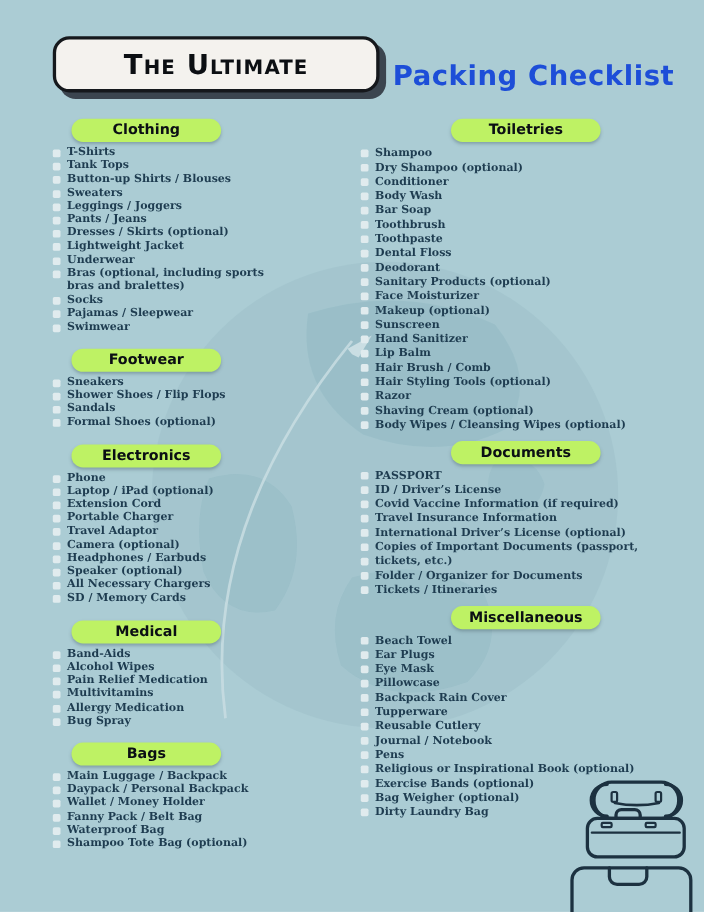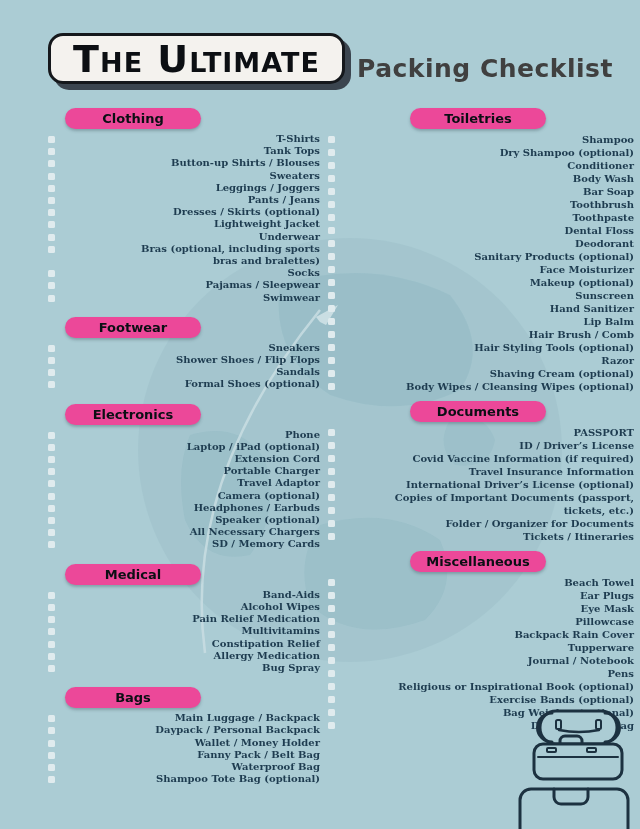--- a/index.html
+++ b/index.html
@@ -18,56 +18,56 @@
     border:3px solid #15181c;
     border-radius:15px;
     box-shadow:6px 6px 0 #3b454f;
     display:flex;align-items:center;justify-content:center;
     box-sizing:border-box;
   }
   .title-text{
     font-family:"DejaVu Sans", sans-serif;
     font-weight:bold;
     font-variant:small-caps;
-    font-size:38px;line-height:1;
+    font-size:25px;line-height:1;
     letter-spacing:1px;
     color:#0c0f13;
     white-space:nowrap;
   }
   .subtitle{
     position:absolute;left:357px;top:55px;
     font-family:"DejaVu Sans", sans-serif;
     font-weight:bold;
     font-size:25px;line-height:1.1;
-    color:#404040;
+    color:#1d4ed8;
     letter-spacing:0.5px;
     white-space:nowrap;
   }
   
   .col{position:absolute;top:104px;}
   .col-left{left:48px;width:272px;}
   .col-right{left:328px;width:306px;}
   .section{margin:0;}
   .col-left .section + .section{margin-top:13px;}
   .col-right .section + .section{margin-top:8px;}
   .col .section:first-child{margin-top:4px;}
   .pill{
     width:136px;height:21px;
-    background:#ec4899;
+    background:#bef264;
     border-radius:11px;
     box-shadow:0 2px 3px rgba(84,108,118,0.45);
     display:flex;align-items:center;justify-content:center;
     font-family:"DejaVu Sans", sans-serif;
     font-weight:bold;font-size:13px;line-height:1;
     color:#0b0f14;
     margin-bottom:4px;
   }
   .col-left .pill{margin-left:17px;}
   .col-right .pill{margin-left:82px;}
-  .items{display:block;text-align:right;}
+  .items{display:block;}
   .item{
     display:flex;align-items:flex-start;
     color:#1e3c50;
     font-size:10px;
     font-weight:bold;
   }
   .col-left .item{line-height:12.2px;}
   .col-right .item{line-height:13px;}
   .checkbox{
     flex:none;
@@ -239,24 +239,20 @@
           <div class="item">
             <span class="checkbox"></span>
             <span class="label">Pain Relief Medication</span>
           </div>
           <div class="item">
             <span class="checkbox"></span>
             <span class="label">Multivitamins</span>
           </div>
           <div class="item">
             <span class="checkbox"></span>
-            <span class="label">Constipation Relief</span>
-          </div>
-          <div class="item">
-            <span class="checkbox"></span>
             <span class="label">Allergy Medication</span>
           </div>
           <div class="item">
             <span class="checkbox"></span>
             <span class="label">Bug Spray</span>
           </div>
         </div>
       </section>
       <section class="section">
         <div class="pill">Bags</div>
@@ -434,20 +430,24 @@
             <span class="checkbox"></span>
             <span class="label">Pillowcase</span>
           </div>
           <div class="item">
             <span class="checkbox"></span>
             <span class="label">Backpack Rain Cover</span>
           </div>
           <div class="item">
             <span class="checkbox"></span>
             <span class="label">Tupperware</span>
+          </div>
+          <div class="item">
+            <span class="checkbox"></span>
+            <span class="label">Reusable Cutlery</span>
           </div>
           <div class="item">
             <span class="checkbox"></span>
             <span class="label">Journal / Notebook</span>
           </div>
           <div class="item">
             <span class="checkbox"></span>
             <span class="label">Pens</span>
           </div>
           <div class="item">

